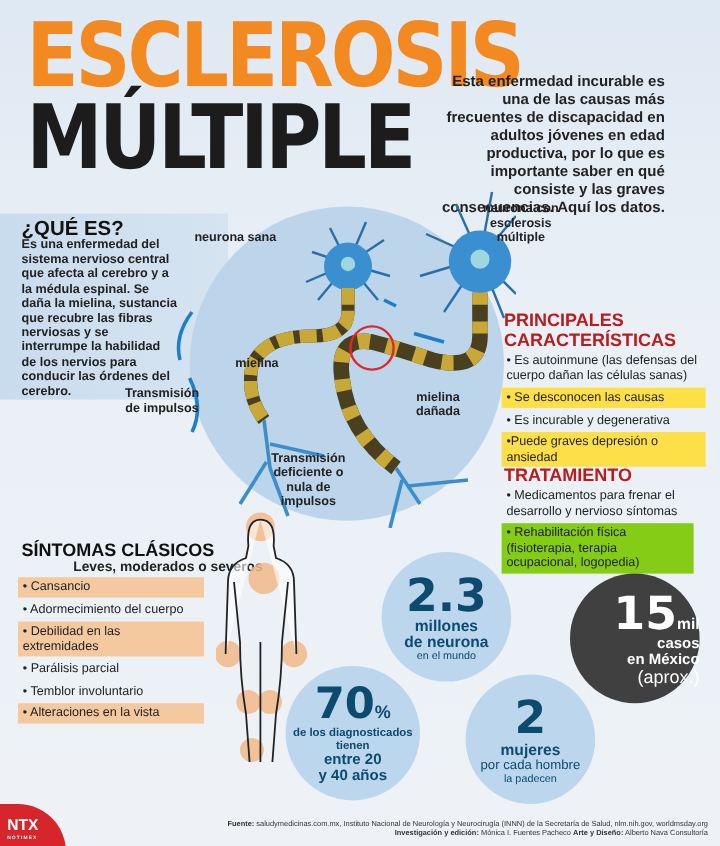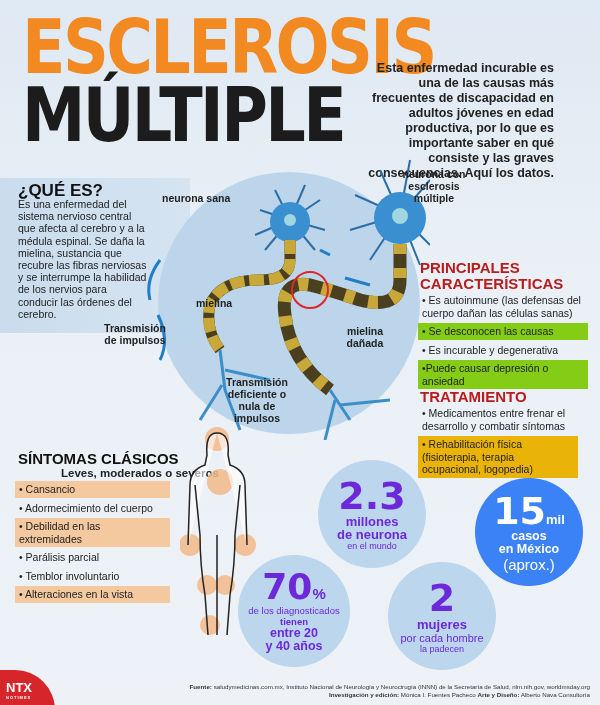--- a/index.html
+++ b/index.html
@@ -33,46 +33,46 @@
   }
 
   
   .que-band {
     left: 0; top: 178px; width: 190px; height: 155px;
     background: linear-gradient(90deg, #c9dced 0%, #d6e4f1 100%);
   }
   .que-title { left: 18px; top: 181px; font-weight: 900; font-size: 17px; color:#111; }
   .que-body {
     left: 18px; top: 198px; width: 130px;
-    font-size: 10.5px; line-height: 12.2px; font-weight: normal; color: #222;
+    font-size: 10.5px; line-height: 12.2px; font-weight: bold; color: #222;
   }
 
   
   .big-circle {
     left: 158px; top: 172px; width: 262px; height: 262px; border-radius: 50%;
     background: #bcd5ea;
   }
   .label-sm { font-weight: bold; font-size: 10.5px; line-height: 12px; text-align: center; color: #222; }
 
   
   .pc-title { left: 420px; top: 260px; font-weight: 900; font-size: 15px; line-height: 16px; color:#b91c1c; }
   .list { font-size: 10.5px; line-height: 12.5px; color: #222; }
   .li { padding: 2px 4px; margin-bottom: 2px; }
-  .li.hl-blue { background: #84cc16; }
-  .li.hl-gray { background: #eab308; }
+  .li.hl-blue { background: #fde047; }
+  .li.hl-gray { background: #84cc16; }
   .li.hl-orange { background: #f5c9a0; }
 
   
   .sin-title { left: 18px; top: 450px; font-weight: 900; font-size: 15px; color:#111; }
   .sin-sub { left: 18px; top: 467px; font-weight: bold; font-size: 11.5px; color:#222;padding-left:43px; }
 
   
   .circle { border-radius: 50%; text-align: center; display:flex; flex-direction:column; align-items:center; justify-content:center; }
-  .c-blue { background: #bcd6ee; color:#6d28d9; }
-  .c-orange { background: #3b82f6; color:#fff; }
+  .c-blue { background: #bcd6ee; color:#0c4a6e; }
+  .c-orange { background: #404040; color:#fff;align-items:flex-end; }
   .big-num { font-family: "DejaVu Sans", sans-serif; font-weight: 900; line-height: 1; }
 
   .footer {
     right: 10px; top: 683px; text-align: right;
     font-size: 6.2px; line-height: 8px; color: #333;
   }
   .ntx {
     left: 0; top: 670px; width: 55px; height: 40px;
     background: #d6252b; border-top-right-radius: 40px;
     color:#fff; font-weight:900; font-size:13px; padding: 10px 0 0 6px;
@@ -144,26 +144,26 @@
 <div class="abs label-sm" style="left:226px;top:376px;width:62px">Transmisión deficiente o nula de impulsos</div>
 
 <div class="abs pc-title">
   <div>PRINCIPALES</div>
   <div>CARACTERÍSTICAS</div>
 </div>
 <div class="abs list" style="left:418px;top:292px;width:170px">
   <div class="li">• Es autoinmune (las defensas del cuerpo dañan las células sanas)</div>
   <div class="li hl-blue">• Se desconocen las causas</div>
   <div class="li">• Es incurable y degenerativa</div>
-  <div class="li hl-blue">•Puede causar depresión o ansiedad</div>
+  <div class="li hl-blue">•Puede graves depresión o ansiedad</div>
 </div>
 
 <div class="abs pc-title" style="top:389px">TRATAMIENTO</div>
 <div class="abs list" style="left:418px;top:405px;width:160px">
-  <div class="li">• Medicamentos entre frenar el desarrollo y combatir síntomas</div>
+  <div class="li">• Medicamentos para frenar el desarrollo y nervioso síntomas</div>
   <div class="li hl-gray">• Rehabilitación física (fisioterapia, terapia ocupacional, logopedia)</div>
 </div>
 
 <div class="abs sin-title">SÍNTOMAS CLÁSICOS</div>
 <div class="abs sin-sub">Leves, moderados o severos</div>
 <div class="abs list" style="left:15px;top:481px;width:155px;font-size:10.5px">
   <div class="li hl-orange">• Cansancio</div>
   <div class="li">• Adormecimiento del cuerpo</div>
   <div class="li hl-orange">• Debilidad en las extremidades</div>
   <div class="li">• Parálisis parcial</div>
@@ -193,21 +193,21 @@
 
 <div class="abs circle c-orange" style="left:475px;top:478px;width:108px;height:108px">
   <div><span class="big-num" style="font-size:38px">15</span><span style="font-weight:900;font-size:13px">mil</span></div>
   <div style="font-weight:900;font-size:12.5px;line-height:13px">casos</div>
   <div style="font-weight:900;font-size:12.5px;line-height:13px">en México</div>
   <div style="font-size:15px">(aprox.)</div>
 </div>
 
 <div class="abs circle c-blue" style="left:238px;top:555px;width:112px;height:112px">
   <div><span class="big-num" style="font-size:36px">70</span><span style="font-weight:900;font-size:15px">%</span></div>
-  <div style="font-size:9.5px;font-weight:normal">de los diagnosticados</div>
+  <div style="font-size:9.5px;font-weight:bold">de los diagnosticados</div>
   <div style="font-size:9.5px;font-weight:bold">tienen</div>
   <div style="font-weight:900;font-size:12.5px;line-height:13px">entre 20</div>
   <div style="font-weight:900;font-size:12.5px;line-height:13px">y 40 años</div>
 </div>
 
 <div class="abs circle c-blue" style="left:388px;top:562px;width:108px;height:108px">
   <div class="big-num" style="font-size:38px">2</div>
   <div style="font-weight:900;font-size:13px">mujeres</div>
   <div style="font-size:11px">por cada hombre</div>
   <div style="font-size:9px">la padecen</div>

